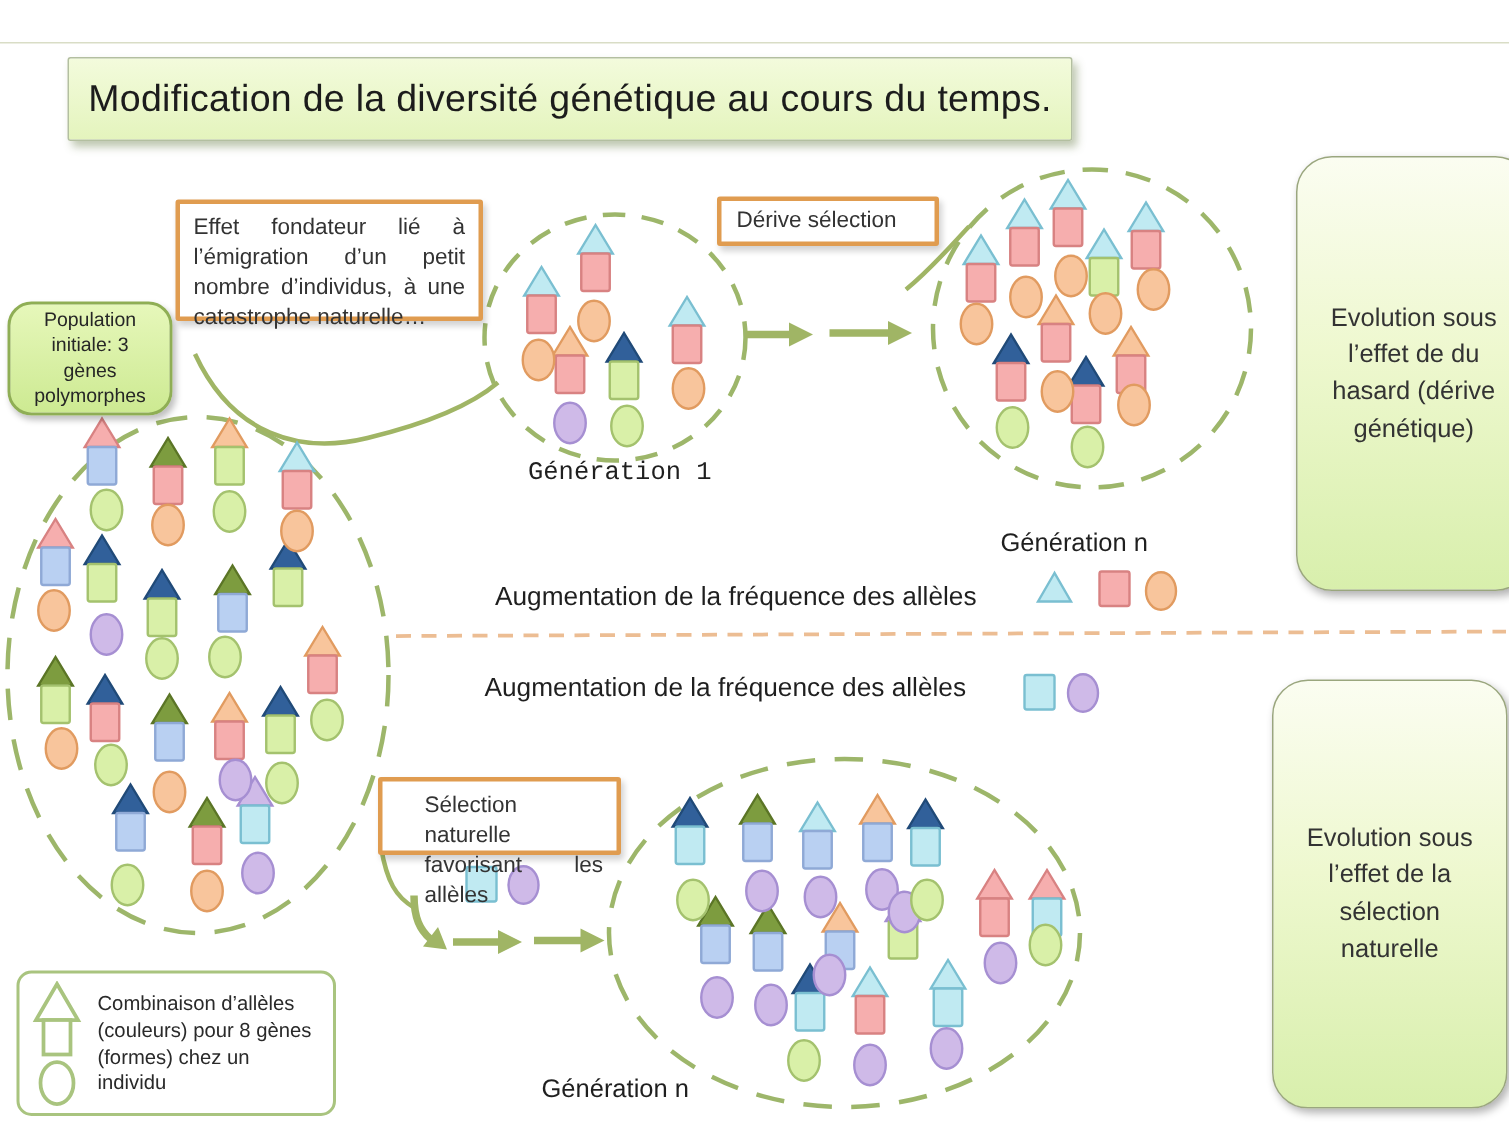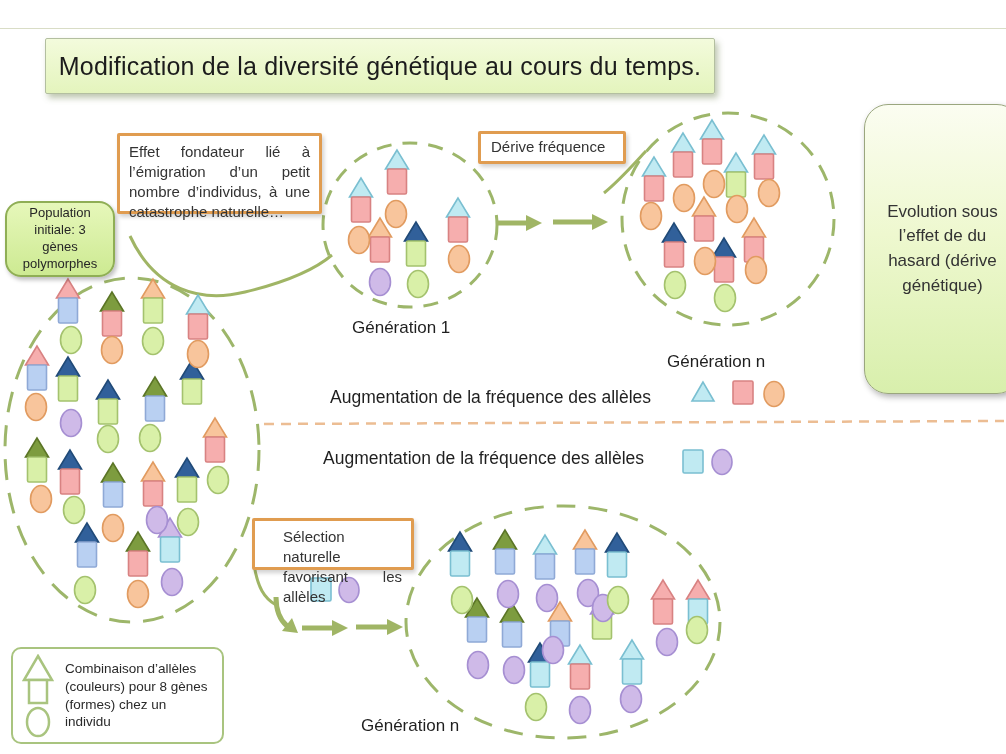--- a/index.html
+++ b/index.html
@@ -36,21 +36,21 @@
   .side-panel{
     width:157px;background:linear-gradient(#fbfdf1 0%,#eef8cf 45%,#d8efac 100%);
     border:1px solid #9aa67e;border-radius:24px;
     box-shadow:2px 3px 6px rgba(0,0,0,.3);
     display:flex;align-items:center;justify-content:center;text-align:center;
     font-size:17px;line-height:1.45;color:#333;padding:10px;box-sizing:border-box;
   }
   #panel-hasard{left:864px;top:104px;height:290px;justify-content:center;}
   #panel-selection{left:848px;top:453px;height:286px;}
   .plain-label{font-size:17px;color:#1f1f1f;white-space:nowrap;}
-  #label-gen1{left:352px;top:318px;}
+  #label-gen1{left:352px;top:306px;font-family:Liberation Mono, monospace;}
   #label-genn-top{left:667px;top:352px;}
   #label-genn-bottom{left:361px;top:716px;}
   #label-aug1{left:330px;top:387px;font-size:17.5px;}
   #label-aug2{left:323px;top:448px;font-size:17.5px;}
   #legend-box{
     left:11px;top:647px;width:213px;height:97px;
     background:#ffffff;border:2.5px solid #a9c47f;border-radius:10px;
     box-sizing:border-box;display:flex;align-items:center;
   }
   #legend-text{margin-left:52px;font-size:13.5px;line-height:1.32;color:#2a2a2a;width:150px;}
@@ -264,28 +264,31 @@
     <span>Modification de la diversité génétique au cours du temps.</span>
   </div>
 
   <div id="pop-init-box" class="abs">
     <span>Population initiale: 3 gènes polymorphes</span>
   </div>
   <div id="effet-box" class="abs callout-orange">
     <span>Effet fondateur lié à l’émigration d’un petit nombre d’individus, à une catastrophe naturelle…</span>
   </div>
   <div id="derive-box" class="abs callout-orange">
-    <span>Dérive fréquence</span>
+    <span>Dérive sélection</span>
   </div>
   <div id="selection-box" class="abs callout-orange">
     <span>Sélection naturelle favorisant les allèles</span>
   </div>
 
   <div id="panel-hasard" class="abs side-panel">
     <span>Evolution sous l’effet de du hasard (dérive génétique)</span>
+  </div>
+  <div id="panel-selection" class="abs side-panel">
+    <span>Evolution sous l’effet de la sélection naturelle</span>
   </div>
 
   <div id="label-gen1" class="abs plain-label">Génération 1</div>
   <div id="label-genn-top" class="abs plain-label">Génération n</div>
   <div id="label-aug1" class="abs plain-label">Augmentation de la fréquence des allèles</div>
   <div id="label-aug2" class="abs plain-label">Augmentation de la fréquence des allèles</div>
   <div id="label-genn-bottom" class="abs plain-label">Génération n</div>
 
   <div id="legend-box" class="abs">
     <svg id="legend-icons" width="46" height="88" viewBox="0 0 46 88">

